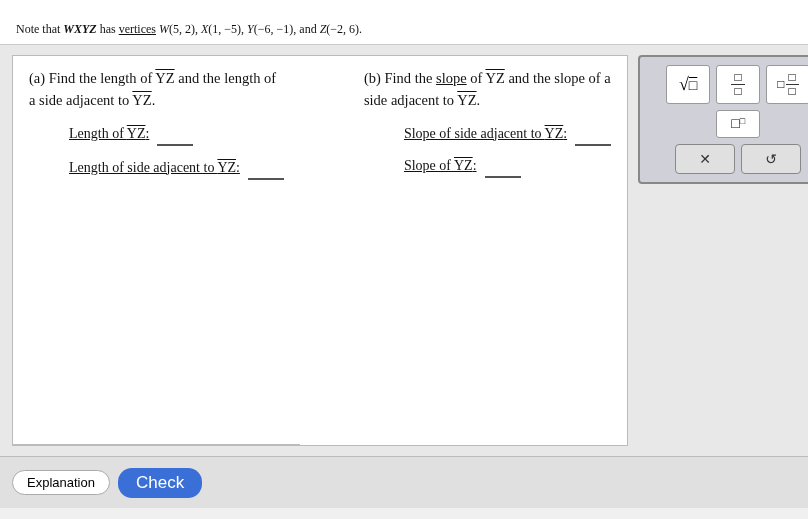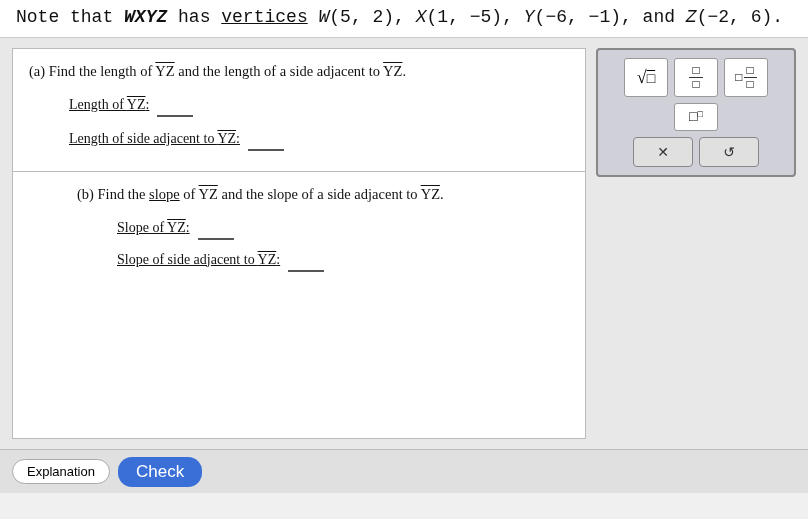--- a/index.html
+++ b/index.html
@@ -8,25 +8,24 @@
       background: #f0f0f0;
       width: 808px;
       height: 519px;
       overflow: hidden;
       font-size: 15px;
       color: #111;
     }
 
     .top-text {
       background: #fff;
-      padding: 4px 16px 6px 16px;
-      font-size: 18px;
+      padding: 20px 16px 6px 16px;
+      font-size: 12px;
       line-height: 1.5;
       border-bottom: 1px solid #ccc;
-      font-family: Liberation Mono, monospace;
     }
 
     .top-text .italic-bold {
       font-style: italic;
       font-weight: bold;
     }
 
     .underline { text-decoration: underline; }
 
     .main-area {
@@ -36,21 +35,21 @@
       background: #e8e8e8;
       height: calc(519px - 68px - 40px);
     }
 
     .questions-panel {
       background: #fff;
       border: 1px solid #bbb;
       flex: 1;
       padding: 0;
       display: flex;
-      flex-direction: column;
+      flex-direction: row;
     }
 
     .question-block {
       padding: 12px 16px;
       border-bottom: 1px solid #bbb;
     }
 
     .question-block:last-child {
       border-bottom: none;
       margin-left: 48px;
@@ -173,21 +172,21 @@
     }
     .sup-box sup { font-size: 9px; }
 
     .bottom-bar {
       background: #e0e0e0;
       border-top: 1px solid #bbb;
       display: flex;
       align-items: center;
       padding: 6px 12px;
       gap: 8px;
-      height: 44px;
+      height: 52px;
     }
 
     .btn-explanation {
       background: #fff;
       border: 1px solid #aaa;
       border-radius: 14px;
       padding: 4px 14px;
       font-size: 13px;
       cursor: pointer;
       font-family: Arial, sans-serif;
@@ -230,26 +229,26 @@
         <span class="input-label">Length of side adjacent to <span class="overline">YZ</span>:</span>
         <input class="answer-input" type="text" value="" style="">
       </div>
     </div>
 
     <div class="question-block">
       <div class="question-label">
         <span>(b)</span>
         <span> Find the <span class="underline">slope</span> of <span class="overline">YZ</span> and the slope of a side adjacent to <span class="overline">YZ</span>.</span>
       </div>
+      <div class="input-row" style="margin-top:6px;">
+        <span class="input-label">Slope of side adjacent to <span class="overline">YZ</span>:</span>
+        <input class="answer-input" type="text" value="" style="">
+      </div>
       <div class="input-row">
         <span class="input-label">Slope of <span class="overline">YZ</span>:</span>
-        <input class="answer-input" type="text" value="" style="">
-      </div>
-      <div class="input-row" style="margin-top:6px;">
-        <span class="input-label">Slope of side adjacent to <span class="overline">YZ</span>:</span>
         <input class="answer-input" type="text" value="" style="">
       </div>
     </div>
 
   </div>
 
   <div class="math-toolbar">
     <div class="toolbar-row">
 
       <button class="toolbar-btn">

